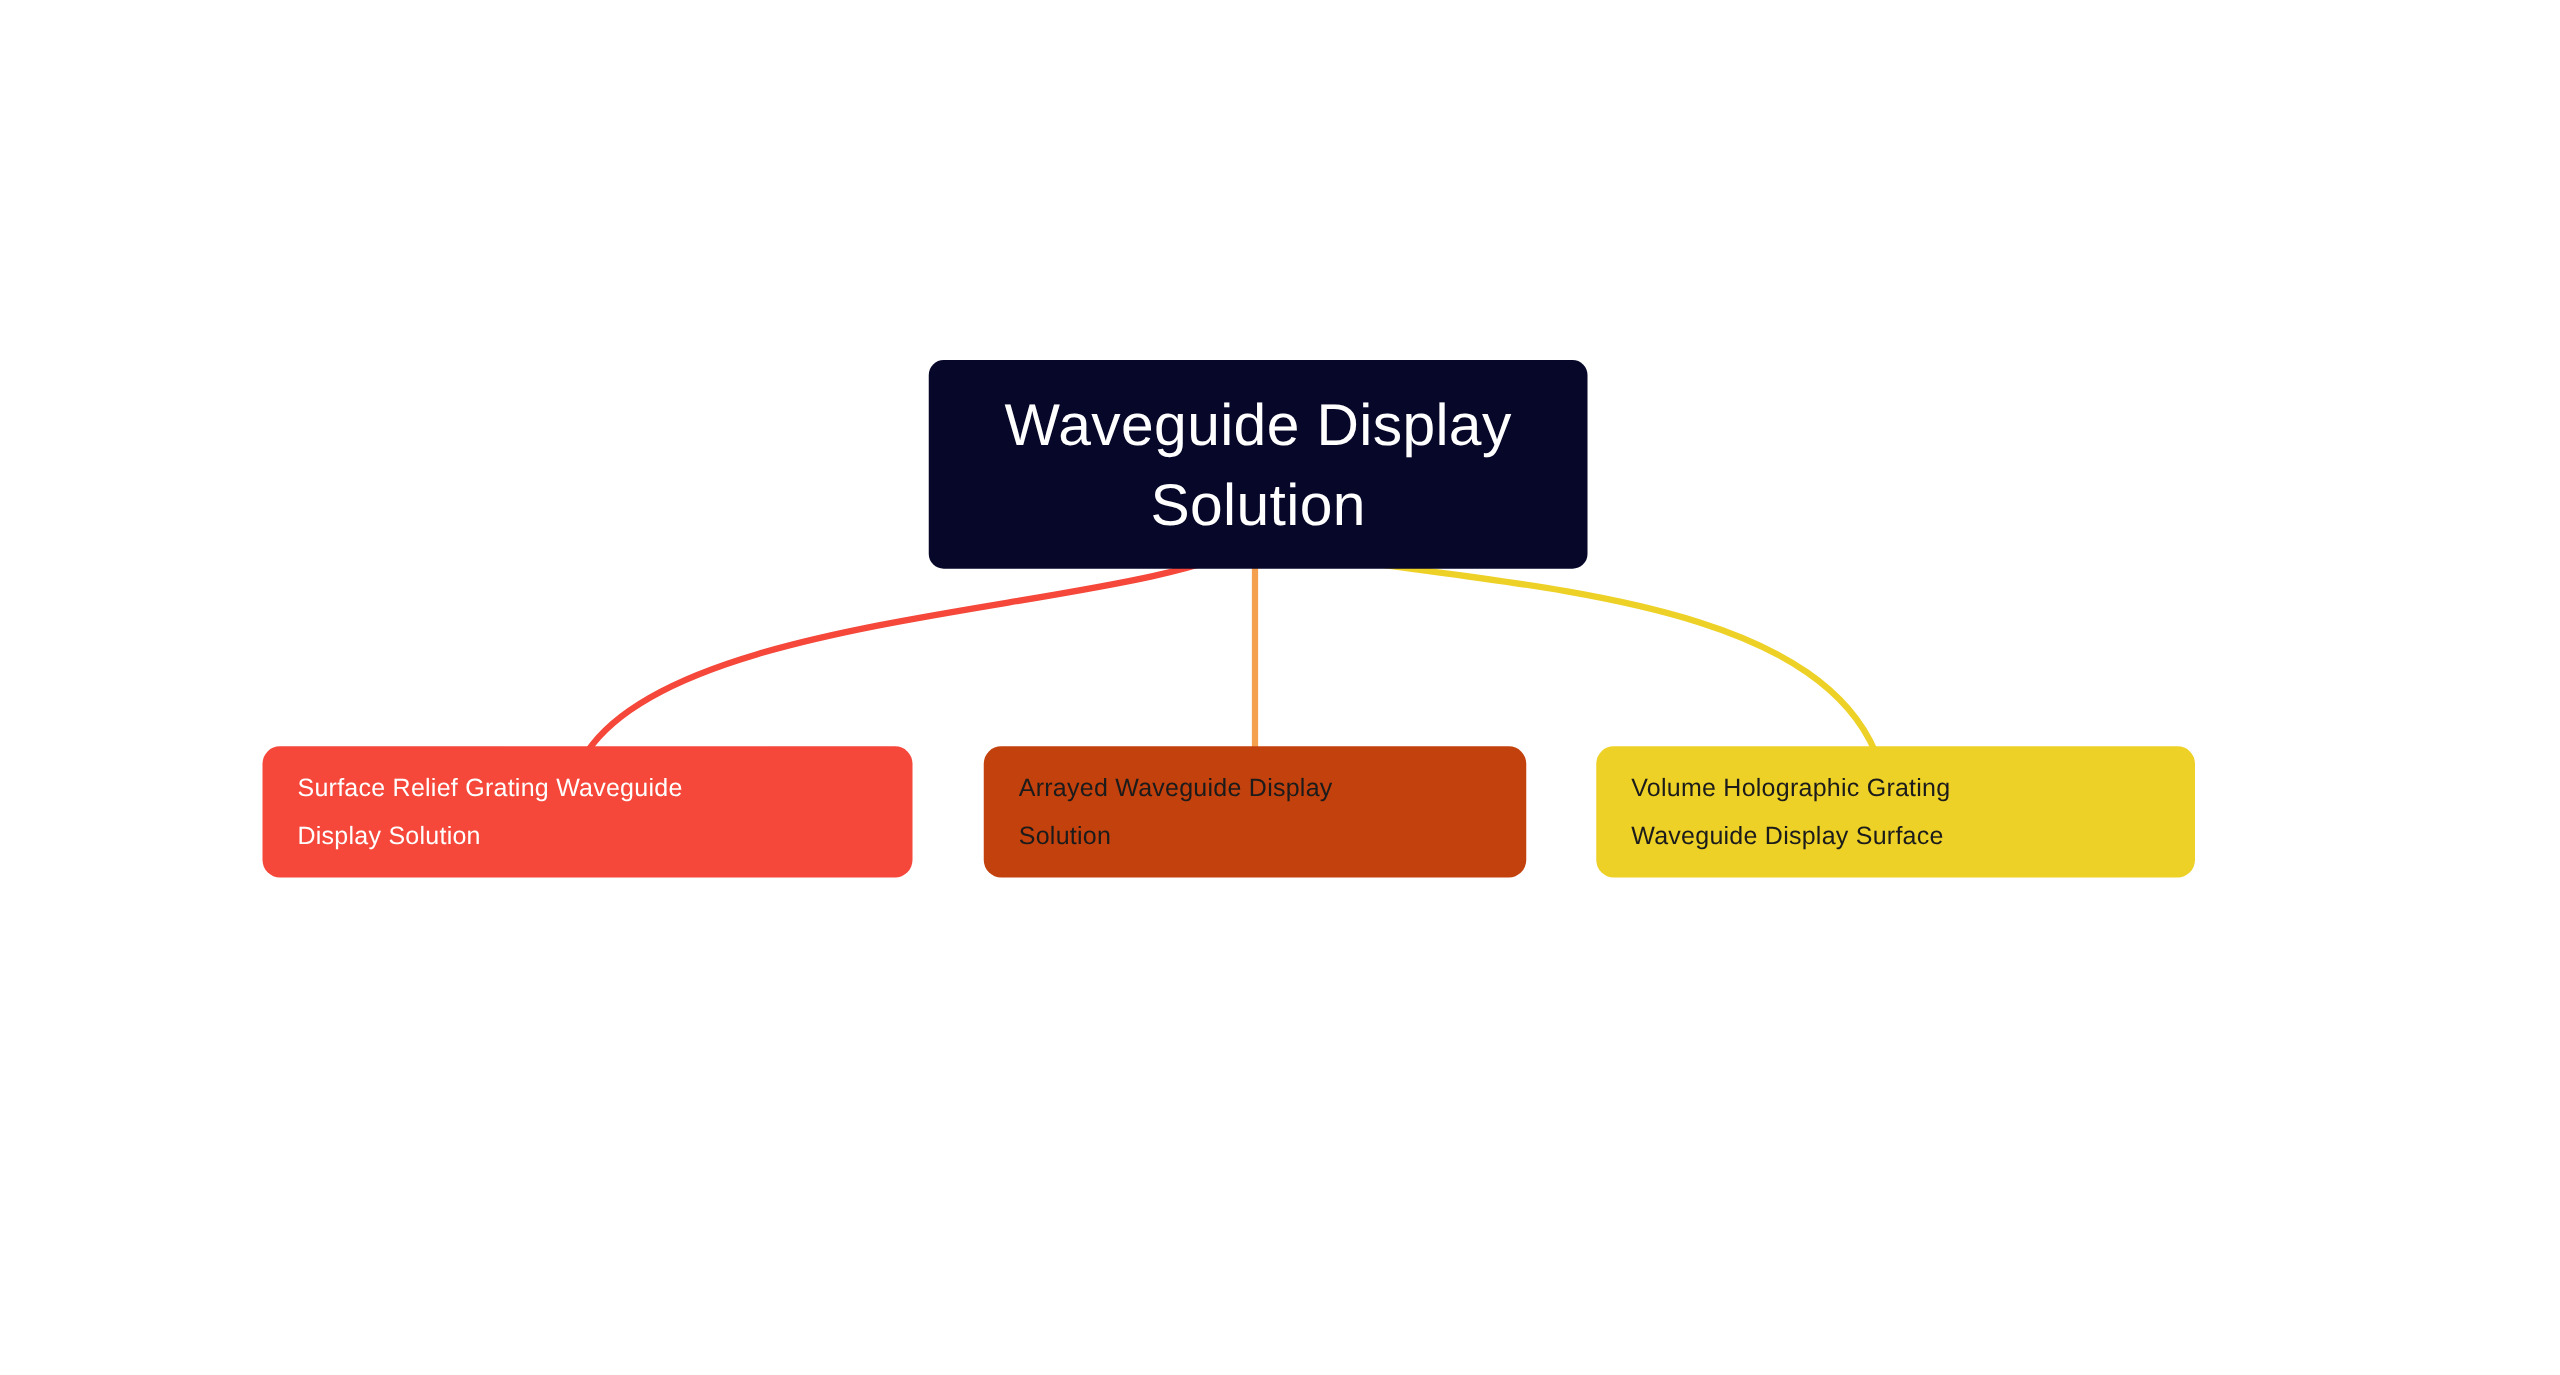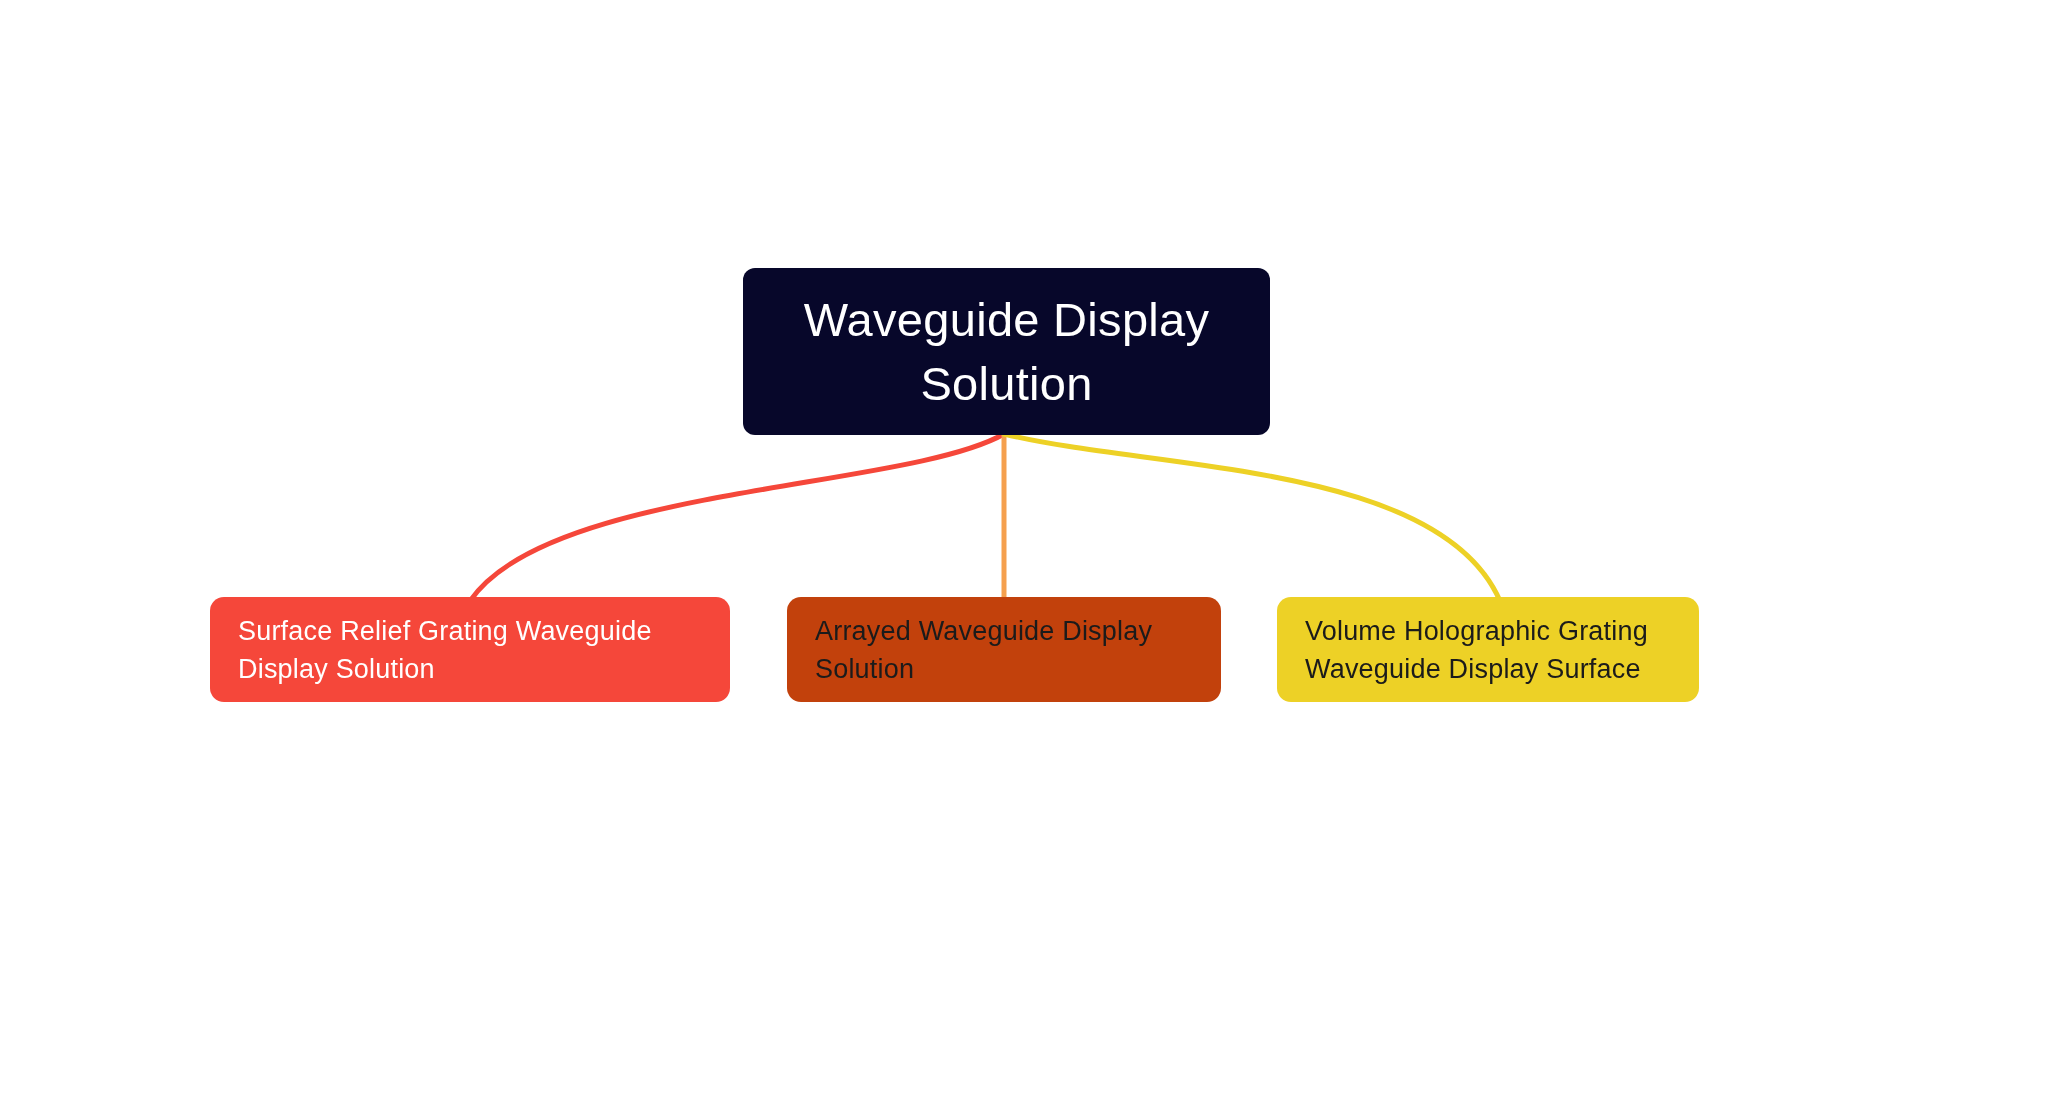--- a/index.html
+++ b/index.html
@@ -48,41 +48,41 @@
     line-height: 64px;
     font-weight: 500;
     letter-spacing: 0.3px;
   }
   .child-node {
     top: 597px;
     height: 105px;
     border-radius: 14px;
     padding: 0 28px;
     text-align: left;
-    font-size: 27px;
+    font-size: 20px;
     line-height: 38px;
     font-weight: 500;
     letter-spacing: 0.2px;
   }
   .child-node-0 { left: 210px;  width: 520px; }
   .child-node-1 { left: 787px;  width: 434px; }
-  .child-node-2 { left: 1277px; width: 422px; }
+  .child-node-2 { left: 1277px; width: 479px; }
 </style>
 </head>
 <body>
 
 <div class="canvas">
 
   <svg class="connector-layer" viewBox="0 0 2048 1100" width="2048" height="1100">
     <path class="connector" d="M 1004 434 C 905 490, 548 486, 470 601" stroke="#f5473a"></path>
     <path class="connector" d="M 1004 434 L 1004 601" stroke="#f5a04e"></path>
     <path class="connector" d="M 1004 434 C 1150 470, 1440 462, 1500 601" stroke="#edd126"></path>
   </svg>
 
-  <div class="node root-node" style="background-color: rgb(7, 7, 42); color: rgb(255, 255, 255);">
+  <div class="node root-node" style="background-color: rgb(7, 7, 42); color: rgb(255, 255, 255); margin-top: 20px;">
     <div class="line">Waveguide Display</div>
     <div class="line">Solution</div>
   </div>
 
   <div class="node child-node child-node-0" style="background-color: rgb(245, 71, 58); color: rgb(255, 255, 255);">
     <div class="line">Surface Relief Grating Waveguide</div>
     <div class="line">Display Solution</div>
   </div>
 
   <div class="node child-node child-node-1" style="background-color: #c2410c; color: rgb(27, 27, 27);">

